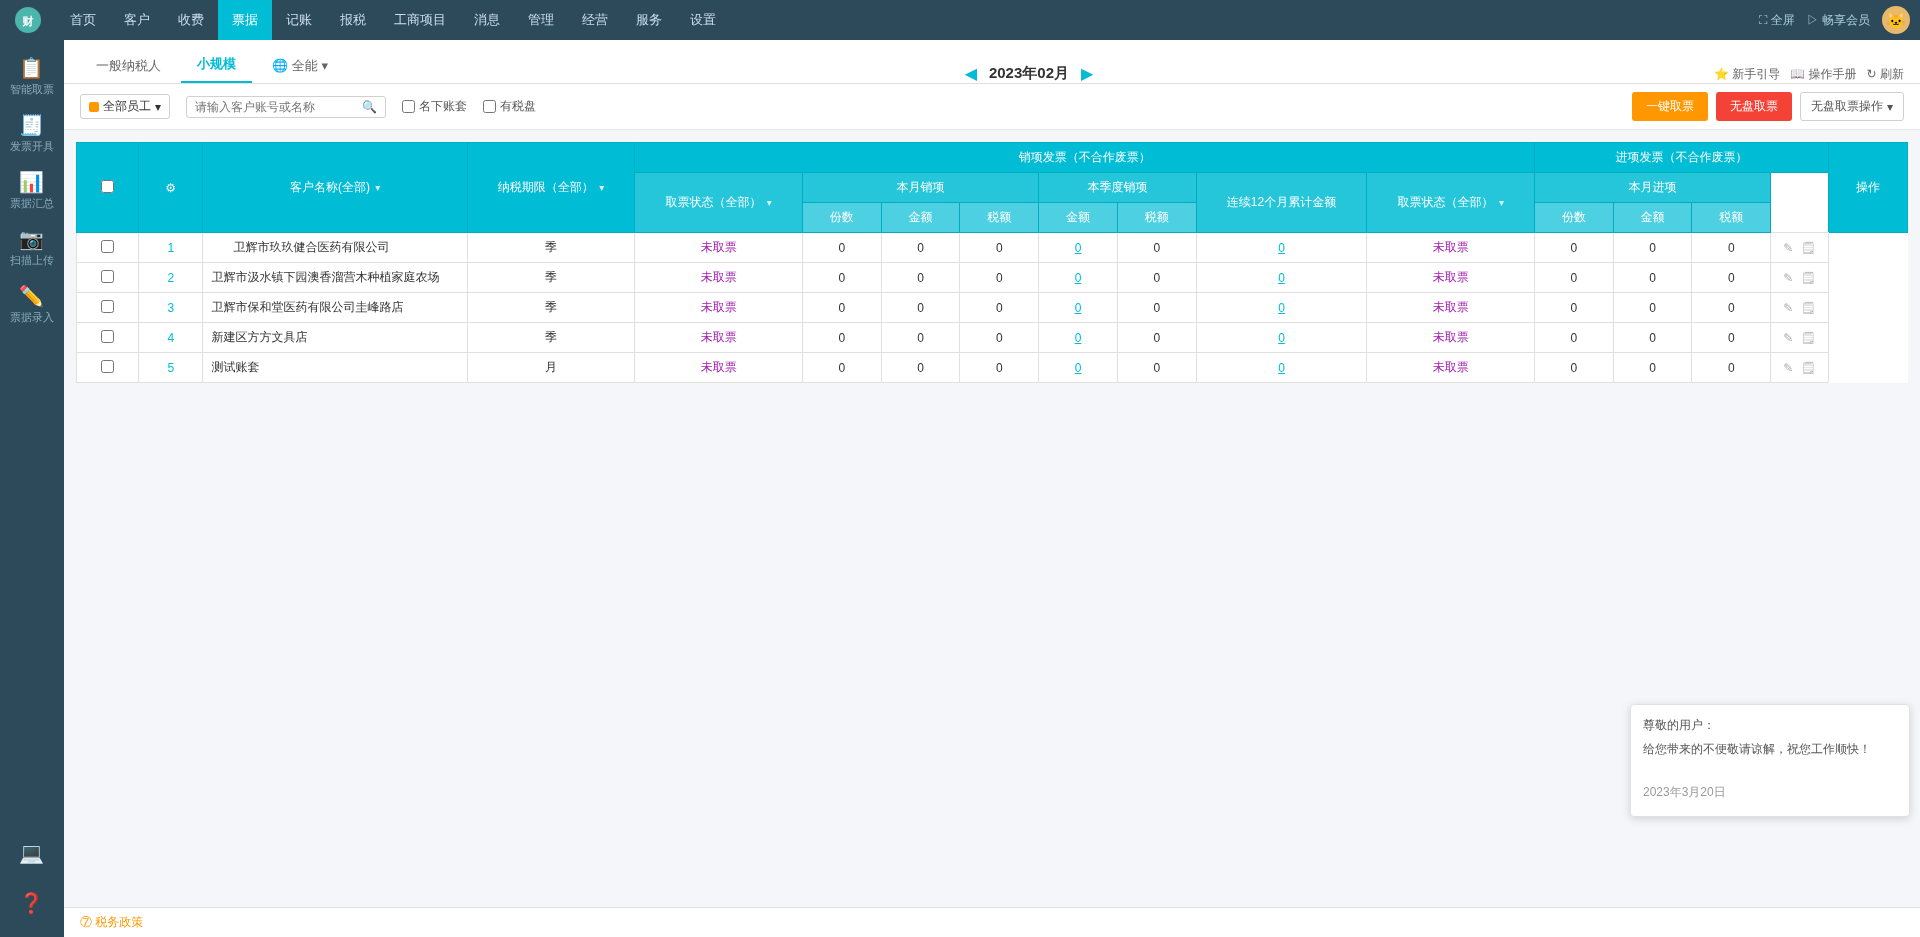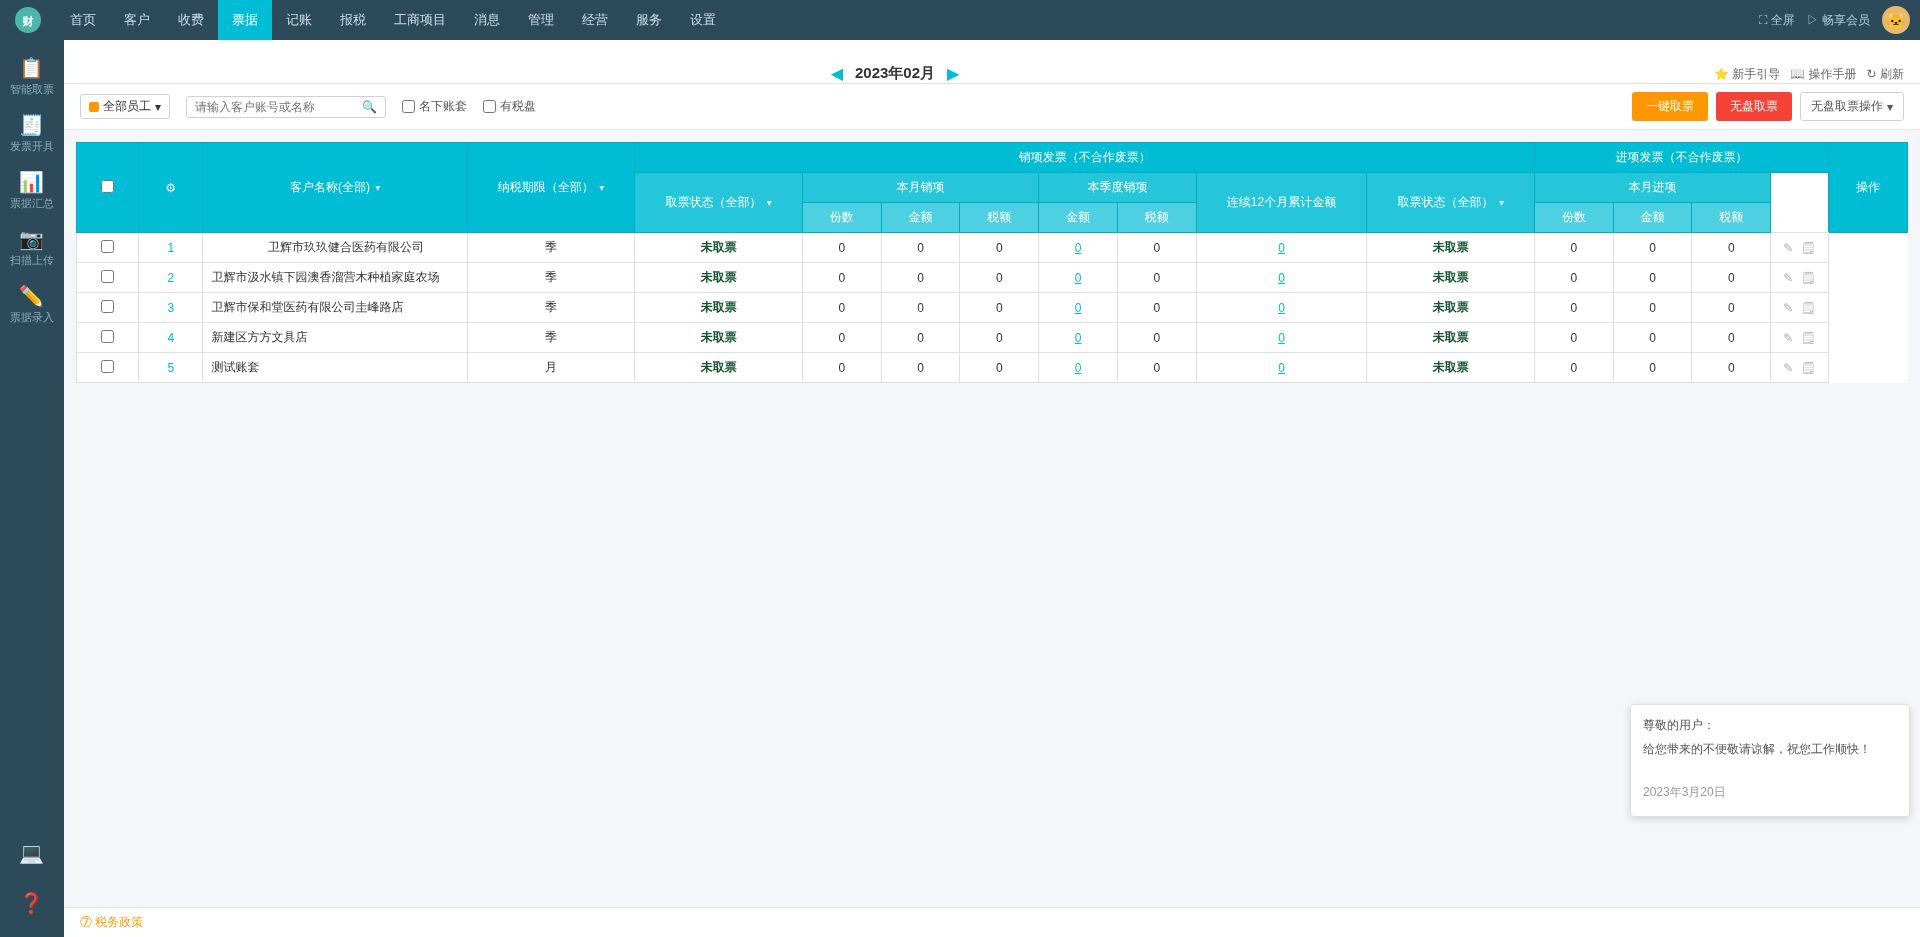--- a/index.html
+++ b/index.html
@@ -141,21 +141,21 @@
     .data-table td {
       padding: 6px 8px;
       font-size: 12px;
       text-align: center;
       border: 1px solid #e0e0e0;
       color: #333;
       white-space: nowrap;
     }
     .data-table .row-num { color: #00bcd4; }
     .data-table .link-val { color: #00bcd4; text-decoration: underline; cursor: pointer; }
-    .data-table .status-badge { color: #14532d; font-weight: bold; }
+    .data-table .status-badge { color: #a21caf; }
     .action-icon { color: #aaa; cursor: pointer; margin: 0 2px; }
     .header-group th { position: relative; }
     .filter-icon { font-size: 10px; margin-left: 2px; color: rgba(255,255,255,0.8); }
 
     
     .check-col { width: 32px; }
 
     
     .notification-popup {
       position: fixed;
@@ -266,20 +266,25 @@
       </div>
       <div class="sidebar-item">
         <span class="icon">❓</span>
       </div>
     </div>
   </div>
 
   <div class="main">
 
     <div class="tab-bar">
+      <div id="tab-items" style="display:flex;align-items:flex-end;gap:4px;">
+          <div class="tab-item">一般纳税人</div>
+          <div class="tab-item active">小规模</div>
+          <div class="tab-item"><span>🌐</span> 全能 <span>▾</span></div>
+        </div>
       <div class="date-nav">
         <button style="background:none;border:none;cursor:pointer;color:#00bcd4;font-size:16px;">◀</button>
         <span class="date-text">2023年02月</span>
         <button style="background:none;border:none;cursor:pointer;color:#00bcd4;font-size:16px;">▶</button>
       </div>
       <div class="tab-bar-right">
         <span>
           <span>⭐</span>
           <span>新手引导</span>
         </span>
@@ -368,21 +373,21 @@
             <th style="background:#4dd0e1;">金额</th>
             <th style="background:#4dd0e1;">税额</th>
           </tr>
         </thead>
         <tbody id="table-body">
         <tr>
     <td class="check-col">
       <input type="checkbox" style="">
     </td>
     <td><span class="row-num">1</span></td>
-    <td style="text-align:center;padding-left:30px;">卫辉市玖玖健合医药有限公司</td>
+    <td style="text-align:left;padding-left:30px;">卫辉市玖玖健合医药有限公司</td>
     <td>季</td>
     <td><span class="status-badge">未取票</span></td>
     <td>0</td>
     <td>0</td>
     <td>0</td>
     <td><span class="link-val">0</span></td>
     <td>0</td>
     <td><span class="link-val">0</span></td>
     <td><span class="status-badge">未取票</span></td>
     <td>0</td>

